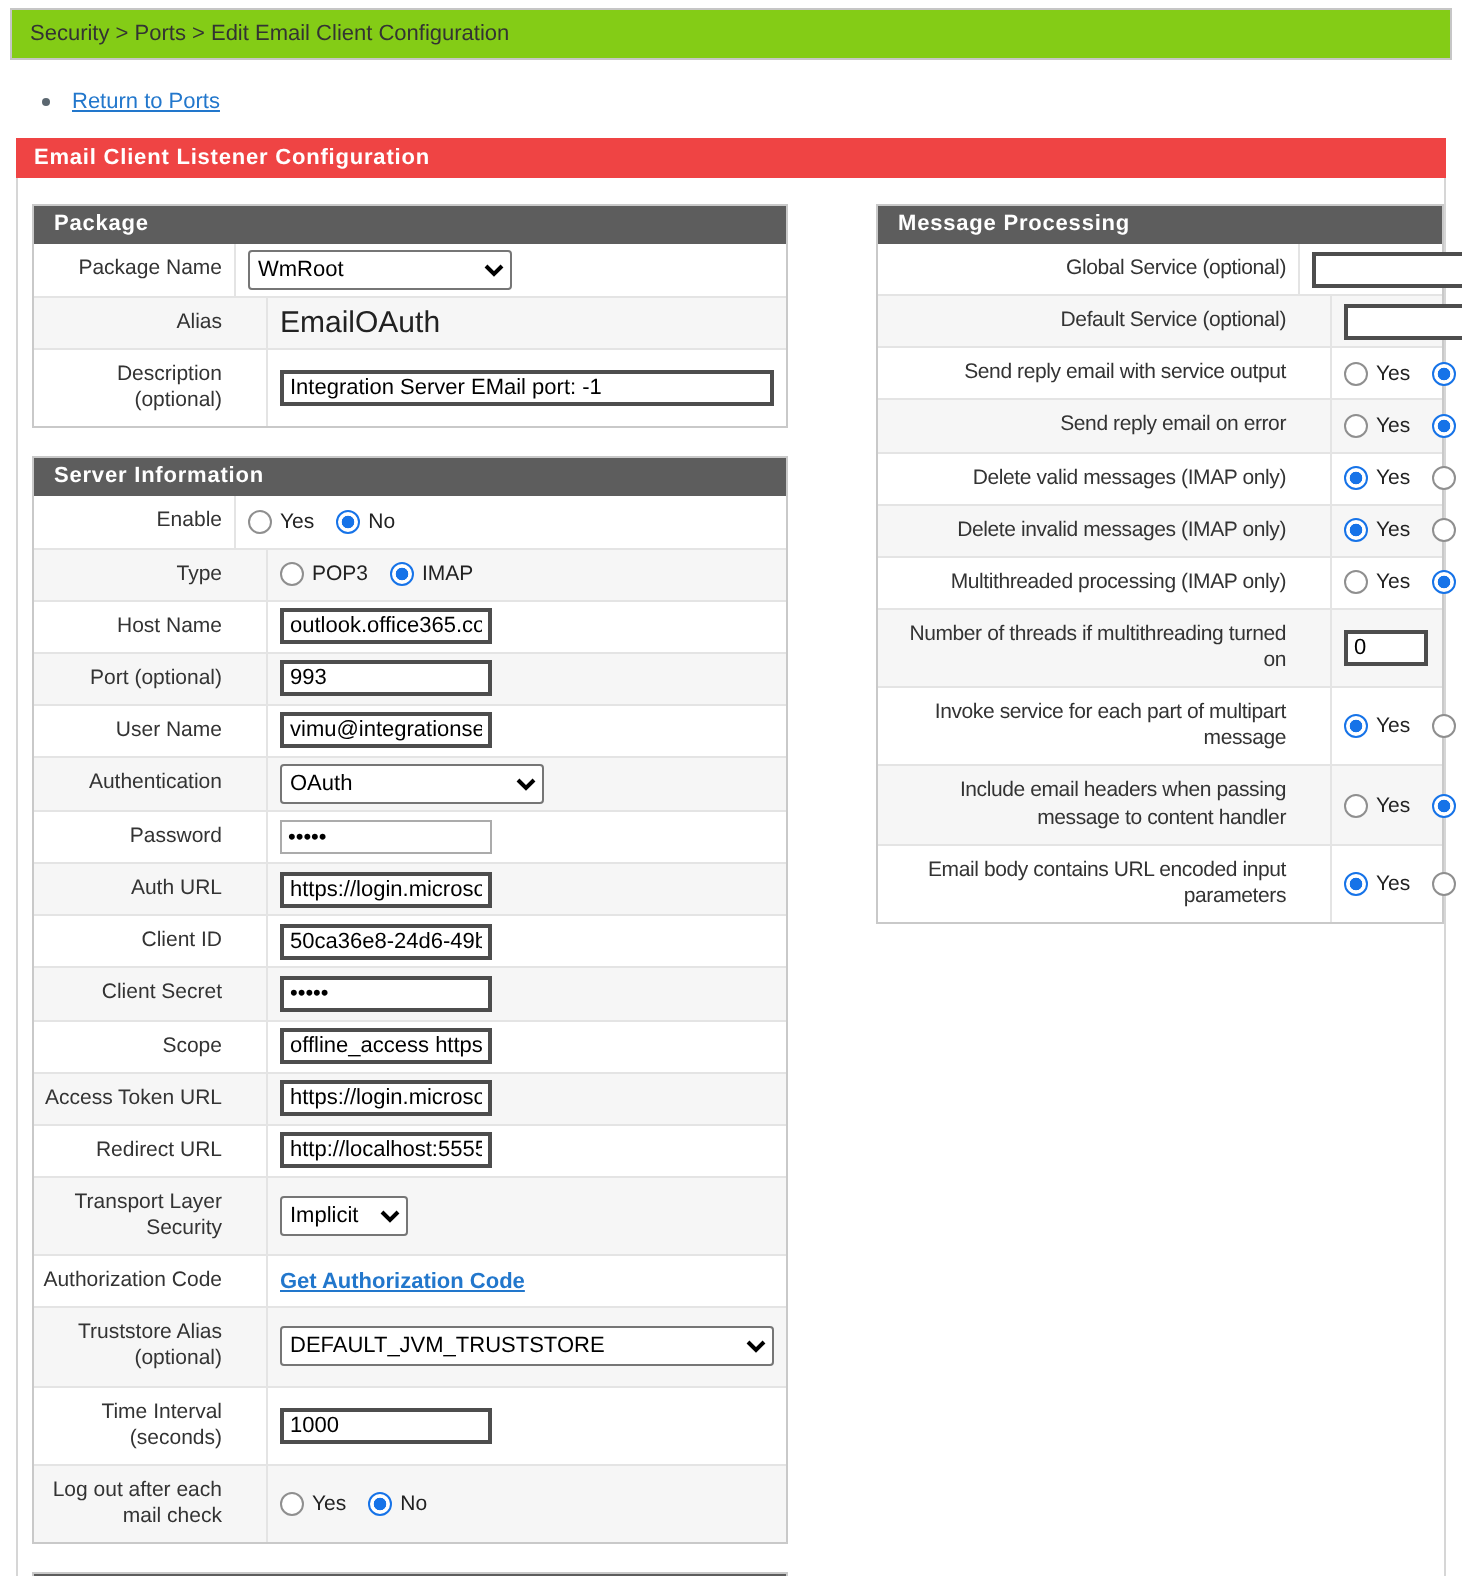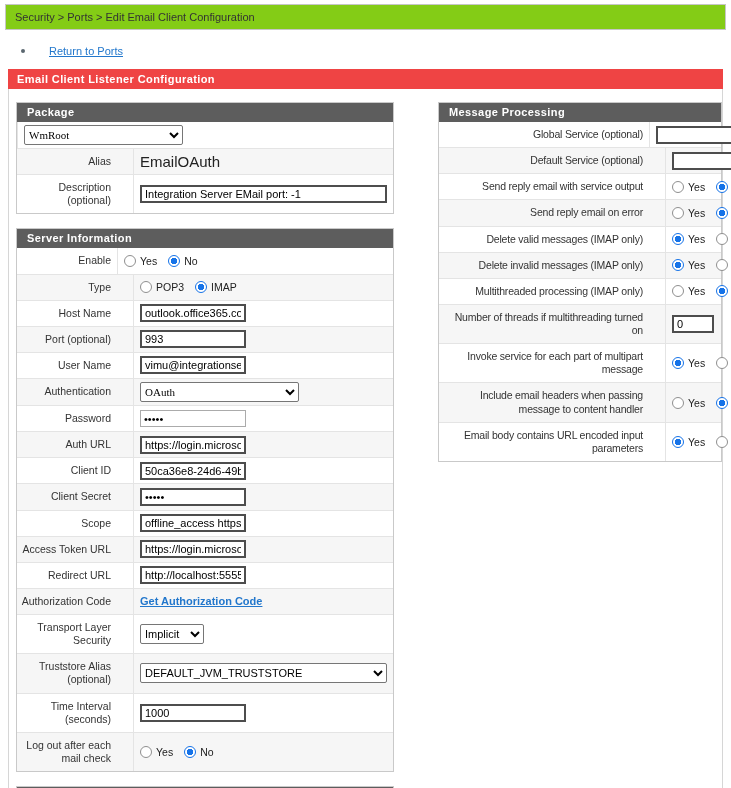--- a/index.html
+++ b/index.html
@@ -8,21 +8,21 @@
     width:731px; height:788px; overflow:hidden;
     font-family:"Liberation Sans", sans-serif;
     font-size:11px; color:#222;
   }
   
   .crumb-bar {
     margin:4px 5px 0 5px; border:1px solid #c6c6c6;
     padding:6px 9px; color:#333; background:#84cc16;
   }
   
-  .return-row { display:flex; align-items:center; gap:24px; margin:15px 0 12px 21px; }
+  .return-row { display:flex; align-items:center; gap:11px; margin:15px 0 12px 21px; }
   .bullet { width:4px; height:4px; border-radius:50%; background:#5b6770; display:inline-block; }
   a { color:#2277cc; }
   
   .page-header {
     margin:0 8px; background:#ef4444; color:#fff; font-weight:bold;
     padding:4px 9px; letter-spacing:.4px;
   }
   
   .content {
     margin:0 8px; border:1px solid #d6d6d6; border-top:none;
@@ -58,21 +58,21 @@
   .ti-lite { border:1px solid #ababab; height:17px; }
   .w-std  { width:106px; }
   .w-wide { width:100%; }
   .w-sm   { width:42px; }
   .w-r    { width:102px; }
   
   select {
     font-family:"Liberation Sans", sans-serif; font-size:11px; height:20px;
     border:1px solid #767676; background:#fff; color:#000; border-radius:2px;
   }
-  .sel-md { width:159px;font-family:Liberation Serif, serif; }
+  .sel-md { width:132px; }
   .sel-sm { width:64px; }
   .sel-full { width:100%; }
   
   .radio-group { display:flex; align-items:center; gap:11px; }
   .radio-opt { display:flex; align-items:center; gap:4px; cursor:default; }
   .rdot {
     width:12px; height:12px; border:1px solid #8f8f8f; border-radius:50%;
     background:#fff; flex-shrink:0;
   }
   .radio-opt.checked .rdot {
@@ -98,20 +98,21 @@
 <div class="page-header">Email Client Listener Configuration</div>
 
 <div class="content">
 
   <div class="col-left">
 
     <div class="tbl">
       <div class="tbl-header">Package</div>
       <div class="rows">
         <div class="row">
+          <div class="lbl">Package Name</div>
           <div class="val">
             <select class="sel-md">
               <option>WmRoot</option>
             </select>
           </div>
         </div>
         <div class="row">
           <div class="lbl">Alias</div>
           <div class="val">
               <span class="static-val">EmailOAuth</span>
@@ -221,32 +222,32 @@
               <input class="ti w-std" type="text" value="https://login.microsoftonli" style="">
             </div>
         </div>
         <div class="row">
           <div class="lbl">Redirect URL</div>
           <div class="val">
               <input class="ti w-std" type="text" value="http://localhost:5555/Wm" style="">
             </div>
         </div>
         <div class="row">
-          <div class="lbl">Authorization Code</div>
-          <div class="val">
-              <a href="#" class="auth-link">Get Authorization Code</a>
-            </div>
-        </div>
-        <div class="row">
           <div class="lbl">Transport Layer Security</div>
           <div class="val">
             <select class="sel-sm">
               <option>Implicit</option>
             </select>
           </div>
+        </div>
+        <div class="row">
+          <div class="lbl">Authorization Code</div>
+          <div class="val">
+              <a href="#" class="auth-link">Get Authorization Code</a>
+            </div>
         </div>
         <div class="row">
           <div class="lbl">Truststore Alias (optional)</div>
           <div class="val">
             <select class="sel-full">
               <option>DEFAULT_JVM_TRUSTSTORE</option>
             </select>
           </div>
         </div>
         <div class="row">

